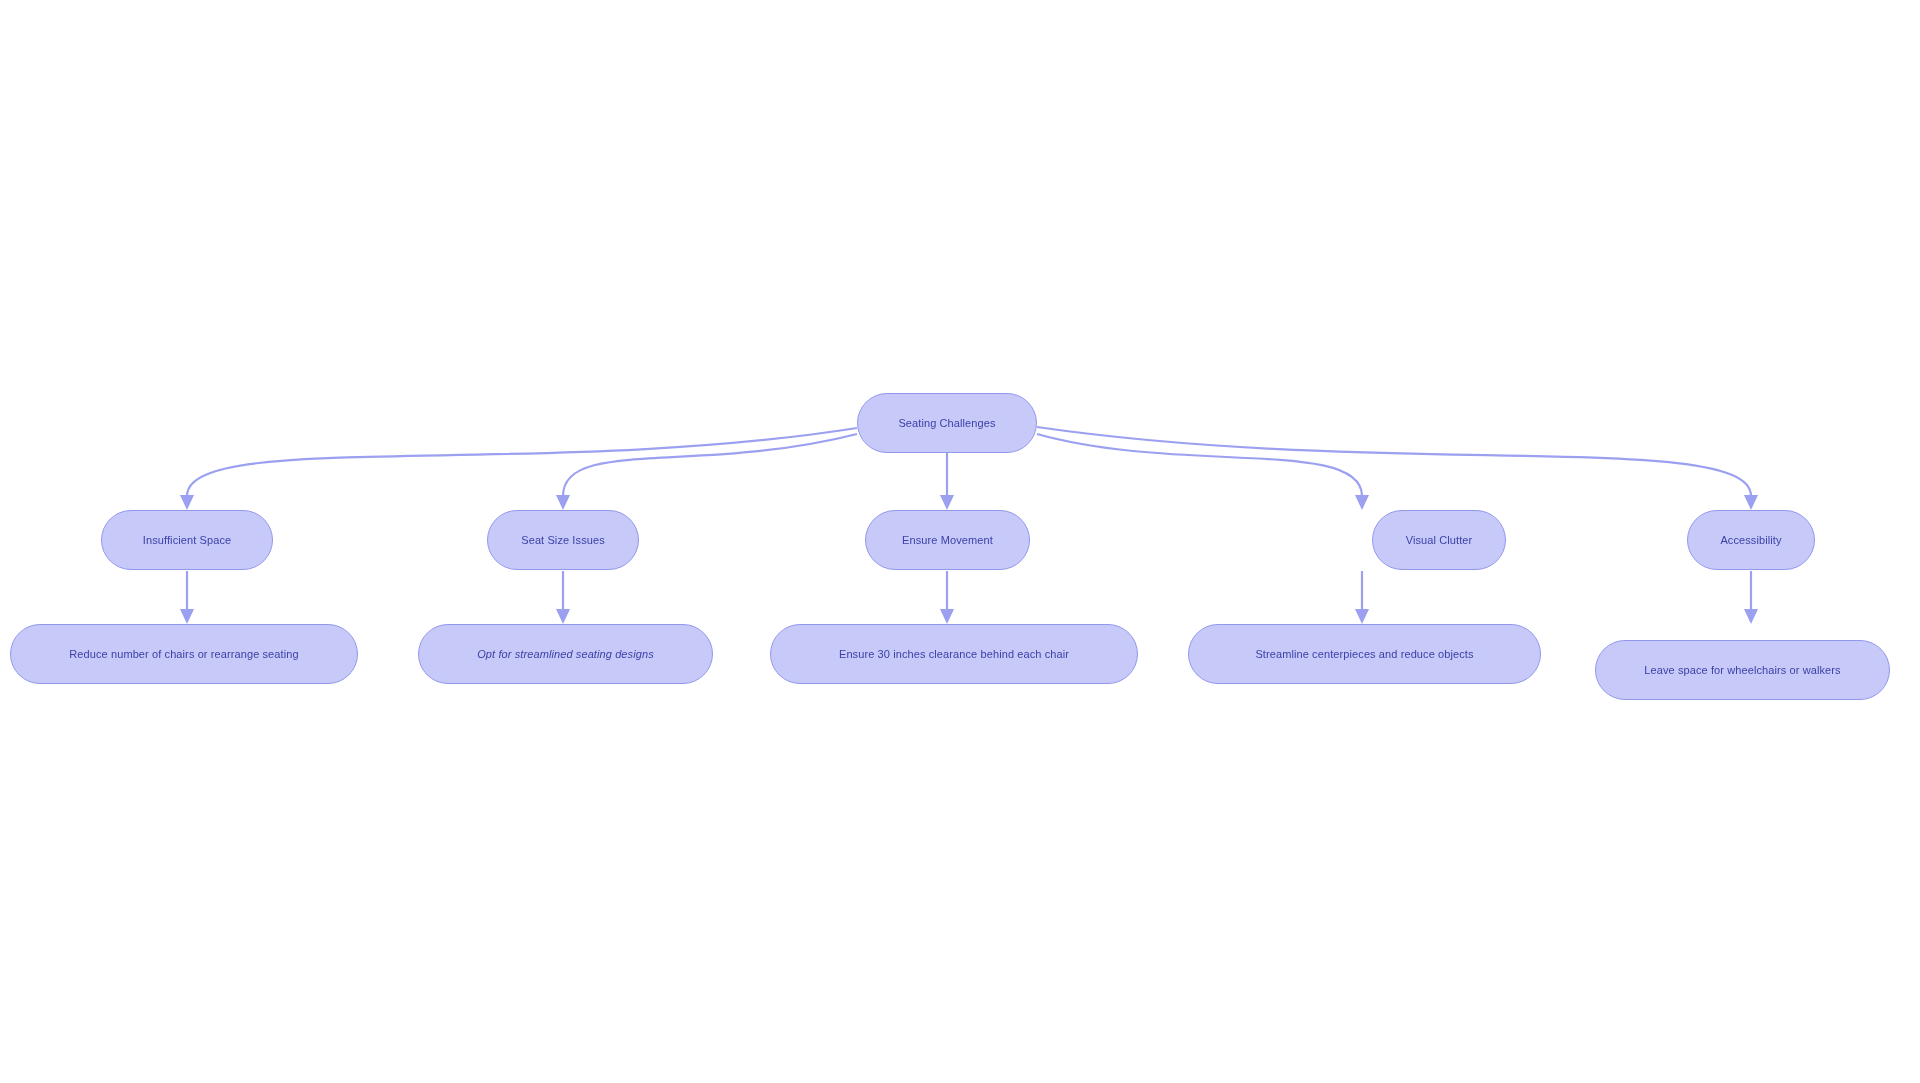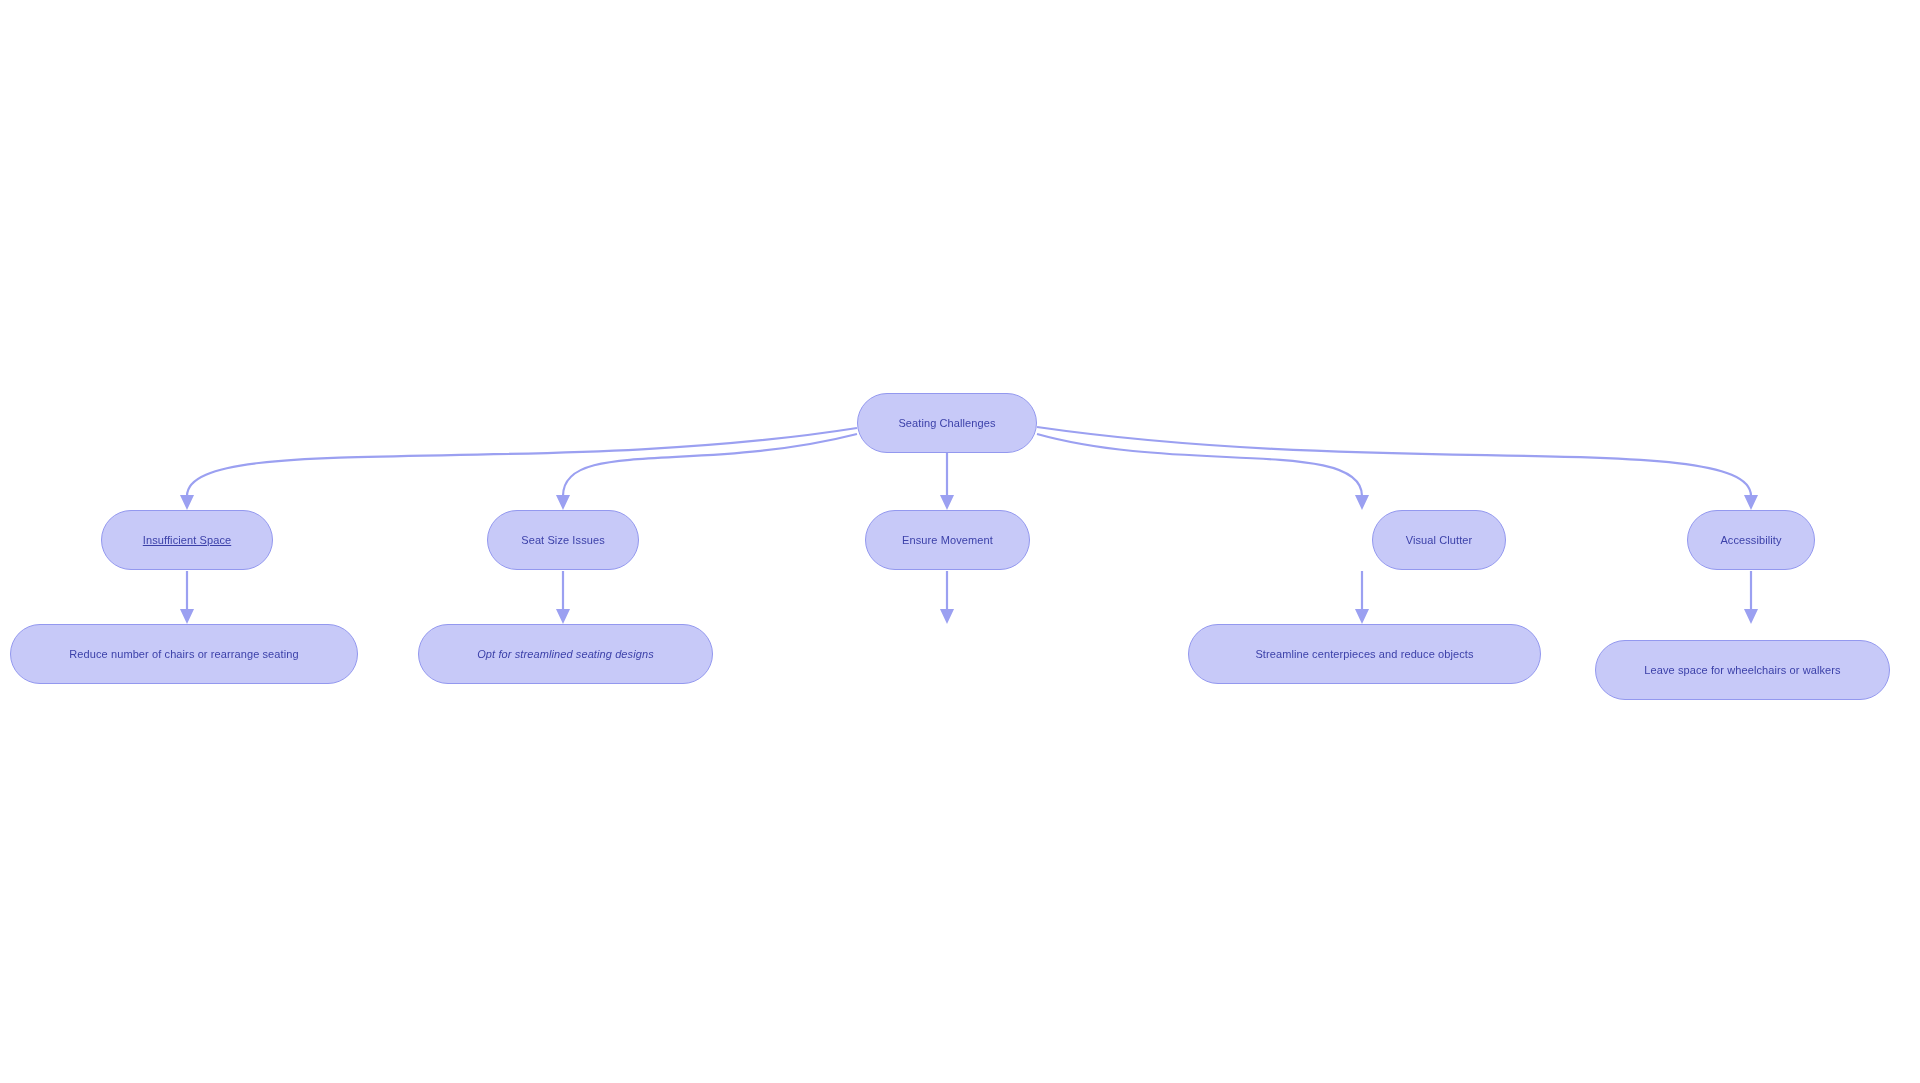--- a/index.html
+++ b/index.html
@@ -47,21 +47,21 @@
     align-items:center;
     justify-content:center;
     color:var(--text-color);
     font-size:11px;
     letter-spacing:0.1px;
     white-space:nowrap;
     text-align:center;
   }
   
   .n-root{left:857px; top:393px; width:180px;}
-  .n-c1{left:101px;  top:510px; width:172px;text-decoration:underline;}
+  .n-c1{left:101px;  top:510px; width:172px;}
   .n-c2{left:487px;  top:510px; width:152px;}
   .n-c3{left:865px;  top:510px; width:165px;}
   .n-c4{left:1372px; top:510px; width:134px;text-align:center;}
   .n-c5{left:1687px; top:510px; width:128px;}
   .n-s1{left:10px;   top:624px; width:348px;}
   .n-s2{left:418px;  top:624px; width:295px;font-style:italic;}
   .n-s3{left:770px;  top:624px; width:368px;}
   .n-s4{left:1188px; top:624px; width:353px;text-align:center;}
   .n-s5{left:1595px; top:624px; width:295px;margin-top:16px;}
 </style>
@@ -98,16 +98,17 @@
   <div class="node n-root">Seating Challenges</div>
 
   <div class="node n-c1">Insufficient Space</div>
   <div class="node n-c2">Seat Size Issues</div>
   <div class="node n-c3">Ensure Movement</div>
   <div class="node n-c4">Visual Clutter</div>
   <div class="node n-c5">Accessibility</div>
 
   <div class="node n-s1">Reduce number of chairs or rearrange seating</div>
   <div class="node n-s2">Opt for streamlined seating designs</div>
+  <div class="node n-s3">Ensure 30 inches clearance behind each chair</div>
   <div class="node n-s4">Streamline centerpieces and reduce objects</div>
   <div class="node n-s5">Leave space for wheelchairs or walkers</div>
 
 </div>
 
 </body></html>

